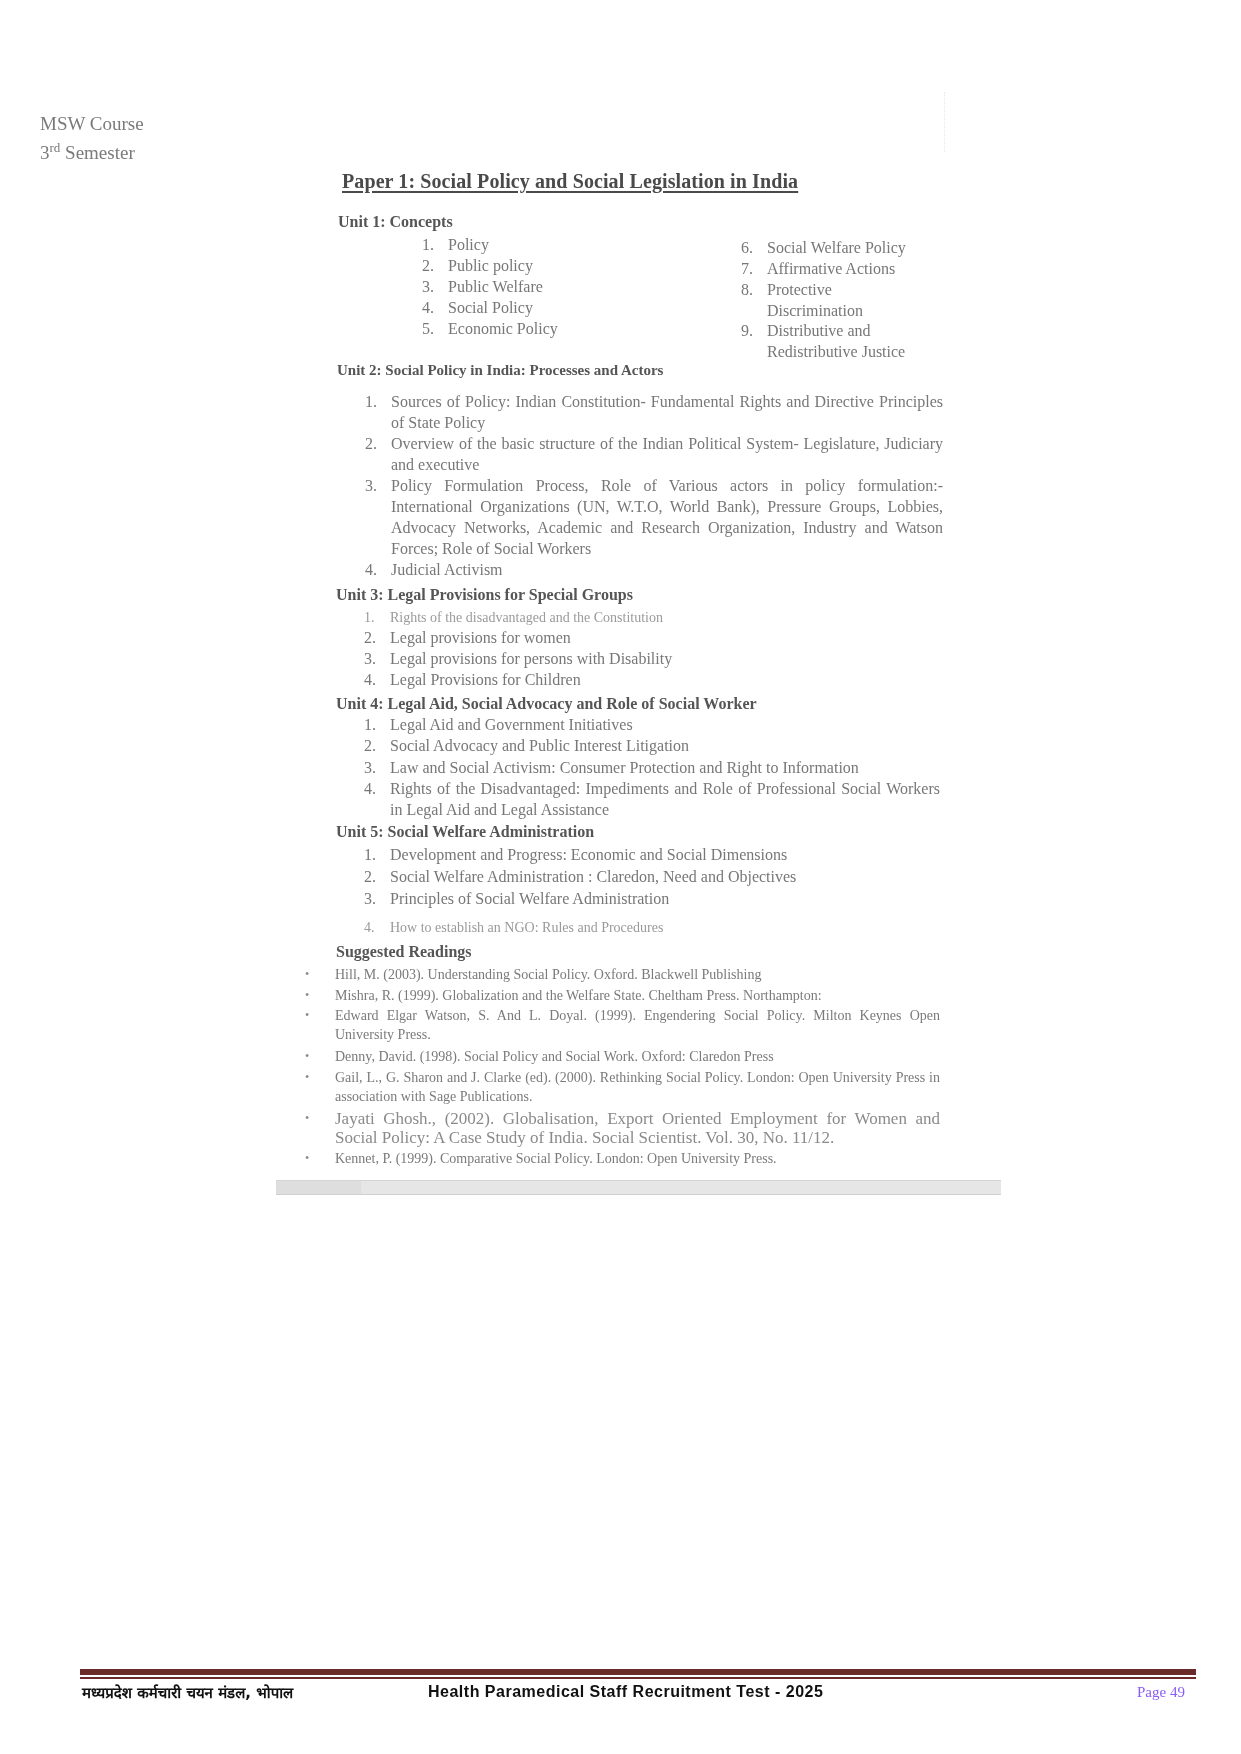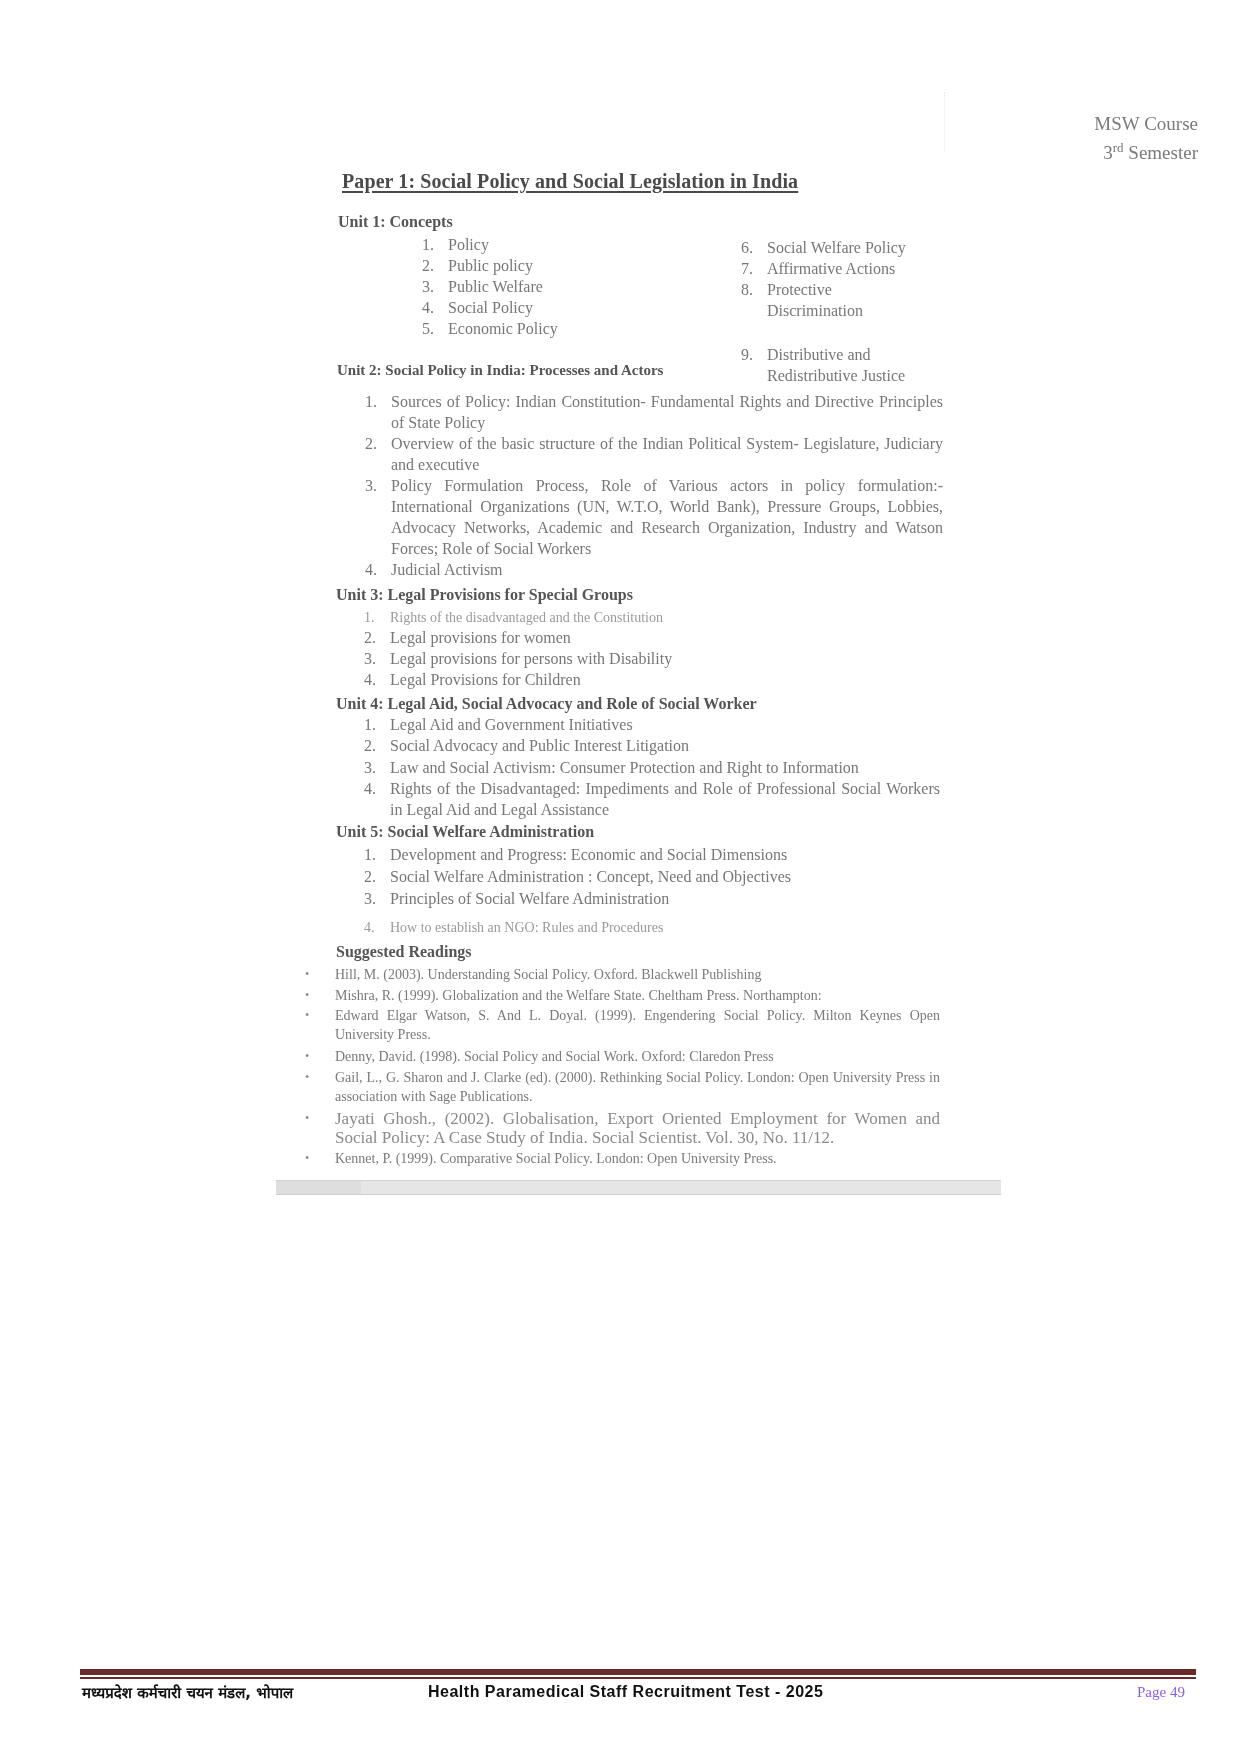--- a/index.html
+++ b/index.html
@@ -1,18 +1,18 @@
 <!DOCTYPE html>
 <html><head>
   <meta charset="utf-8">
   <style>
     html, body { margin: 0; padding: 0; background: #ffffff; }
     body { width: 1241px; height: 1754px; position: relative; overflow: hidden; font-family: "Liberation Serif", serif; color: #6a6a6a; }
     .scan { position: absolute; left: 0; top: 0; width: 1241px; }
-    .header-block { position: absolute; left: 0; top: 112px; width: 1198px; text-align: right; }
+    .header-block { position: absolute; left: 0; top: 112px; width: 1198px; text-align: left; }
     .course-title { font-size: 19px; color: #7a7a7a; line-height: 24px; margin-left: 40px; }
     .semester { font-size: 19px; color: #7a7a7a; line-height: 24px; margin-left: 40px; }
     .semester sup { font-size: 13px; }
     .paper-title { position: absolute; left: 342px; top: 170px; font-size: 20px; font-weight: bold; color: #4a4a4a; text-decoration: underline; text-underline-offset: 3px; letter-spacing: 0.1px; }
     .unit-heading { position: absolute; font-size: 16px; font-weight: bold; color: #555; }
     .item { position: absolute; font-size: 16px; color: #777; line-height: 21px; }
     .item .num { display: inline-block; width: 26px; }
     .para { position: absolute; font-size: 16px; color: #777; line-height: 21px; text-align: justify; }
     .para .num { position: absolute; left: -26px; top: 0; }
     .faint { color: #9a9a9a; font-size: 14px; }
@@ -46,21 +46,21 @@
 
   <div class="item" style="left:422px; top:234px;"><span class="num">1.</span><span>Policy</span></div>
   <div class="item" style="left:422px; top:255px;"><span class="num">2.</span><span>Public policy</span></div>
   <div class="item" style="left:422px; top:276px;"><span class="num">3.</span><span>Public Welfare</span></div>
   <div class="item" style="left:422px; top:297px;"><span class="num">4.</span><span>Social Policy</span></div>
   <div class="item" style="left:422px; top:318px;"><span class="num">5.</span><span>Economic Policy</span></div>
 
   <div class="item" style="left:741px; top:237px;"><span class="num">6.</span><span>Social Welfare Policy</span></div>
   <div class="item" style="left:741px; top:258px;"><span class="num">7.</span><span>Affirmative Actions</span></div>
   <div class="item" style="left:741px; top:279px;"><span class="num">8.</span><span>Protective</span><br><span class="num"></span><span>Discrimination</span></div>
-  <div class="item" style="left:741px; top:320px;margin-top:24px;"><span class="num">9.</span><span>Distributive and</span><br><span class="num"></span><span>Redistributive Justice</span></div>
+  <div class="item" style="left:741px; top:320px;"><span class="num">9.</span><span>Distributive and</span><br><span class="num"></span><span>Redistributive Justice</span></div>
 
   <div class="unit-heading" style="left:337px; top:362px; font-size:15px;">Unit 2:  Social Policy in India:  Processes and Actors</div>
   <div class="para" style="left:391px; top:391px; width:552px;"><span class="num">1.</span><span>Sources   of Policy: Indian Constitution-  Fundamental Rights and Directive Principles of State Policy</span></div>
   <div class="para" style="left:391px; top:433px; width:552px;"><span class="num">2.</span><span>Overview of the basic structure of the Indian Political System- Legislature, Judiciary and executive</span></div>
   <div class="para" style="left:391px; top:475px; width:552px;"><span class="num">3.</span><span>Policy Formulation Process, Role of Various actors in policy formulation:-International Organizations (UN, W.T.O, World Bank), Pressure Groups, Lobbies, Advocacy Networks, Academic and Research Organization, Industry and Watson Forces;  Role of Social Workers</span></div>
   <div class="para" style="left:391px; top:559px; width:552px;"><span class="num">4.</span><span>Judicial Activism</span></div>
 
   <div class="unit-heading" style="left:336px; top:586px;">Unit 3: Legal Provisions for Special Groups</div>
   <div class="item" style="left:364px; top:606px;"><span class="num faint">1.</span><span class="faint">Rights of the disadvantaged and the Constitution</span></div>
   <div class="item" style="left:364px; top:627px;"><span class="num">2.</span><span>Legal provisions for women</span></div>
@@ -68,21 +68,21 @@
   <div class="item" style="left:364px; top:669px;"><span class="num">4.</span><span>Legal Provisions for Children</span></div>
 
   <div class="unit-heading" style="left:336px; top:695px;">Unit 4: Legal Aid, Social Advocacy and Role of Social Worker</div>
   <div class="item" style="left:364px; top:714px;"><span class="num">1.</span><span>Legal Aid and Government Initiatives</span></div>
   <div class="item" style="left:364px; top:735px;"><span class="num">2.</span><span>Social Advocacy and Public Interest Litigation</span></div>
   <div class="item" style="left:364px; top:757px;"><span class="num">3.</span><span>Law and Social Activism: Consumer Protection and Right to Information</span></div>
   <div class="para" style="left:390px; top:778px; width:550px;"><span class="num">4.</span><span>Rights of the Disadvantaged: Impediments and Role of  Professional Social Workers in Legal Aid and Legal Assistance</span></div>
 
   <div class="unit-heading" style="left:336px; top:823px;">Unit 5: Social Welfare Administration</div>
   <div class="item" style="left:364px; top:844px;"><span class="num">1.</span><span>Development and Progress: Economic and Social Dimensions</span></div>
-  <div class="item" style="left:364px; top:866px;"><span class="num">2.</span><span>Social Welfare Administration : Concept, Need and Objectives</span></div>
+  <div class="item" style="left:364px; top:866px;"><span class="num">2.</span><span>Social Welfare Administration : Claredon, Need and Objectives</span></div>
   <div class="item" style="left:364px; top:888px;"><span class="num">3.</span><span>Principles of Social Welfare Administration</span></div>
   <div class="item" style="left:364px; top:908px;margin-top:8px;"><span class="num faint">4.</span><span class="faint">How to establish an NGO: Rules and Procedures</span></div>
 
   <div class="readings-title">Suggested Readings</div>
 
   <span class="bullet" style="top:967px;">•</span>
   <div class="ref" style="top:965px;">Hill, M. (2003). Understanding Social Policy. Oxford. Blackwell Publishing</div>
 
   <span class="bullet" style="top:988px;">•</span>
   <div class="ref" style="top:986px;">Mishra, R. (1999). Globalization and the Welfare State. Cheltham Press. Northampton:</div>

